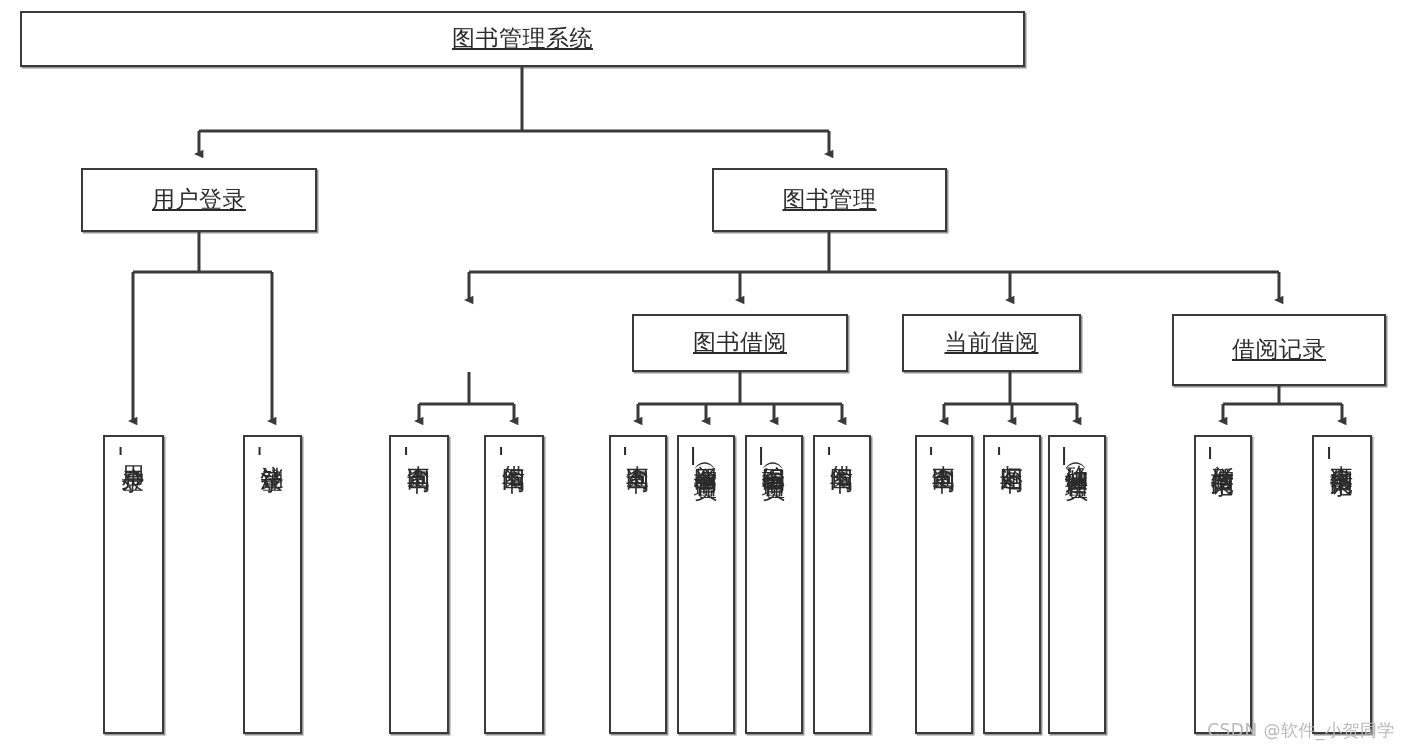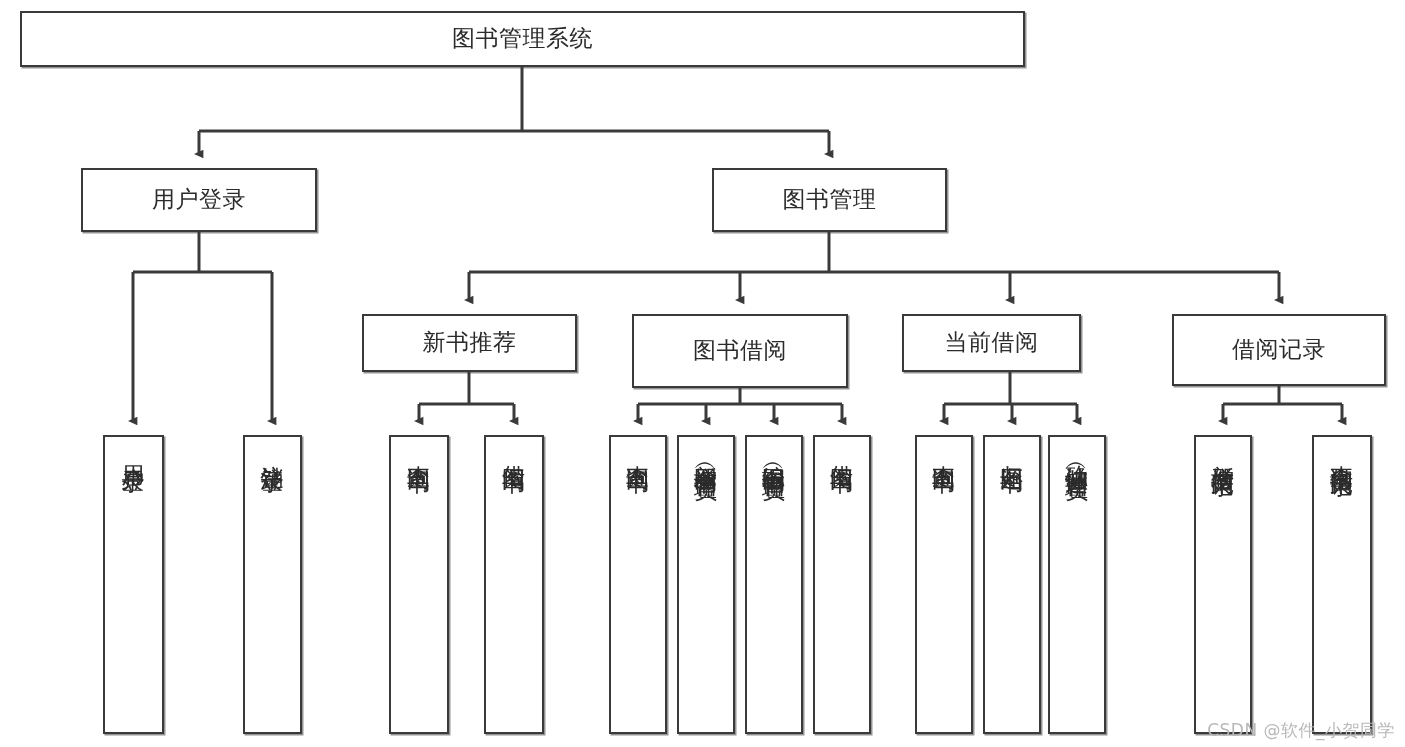--- a/index.html
+++ b/index.html
@@ -35,20 +35,21 @@
     align-items: center;
     justify-content: center;
     color: #2b2b2b;
   }
   .node .lbl {
     display: block;
     text-align: center;
     line-height: 1.12;
     letter-spacing: 0.5px;
     white-space: nowrap;
+    text-decoration: underline;
   }
   .node.h .lbl {
     font-size: 23px;
   }
   .node.v {
     align-items: flex-start;
     justify-content: center;
     padding-top: 10px;
   }
   .node.v .lbl {
@@ -130,24 +131,21 @@
     <span class="lbl">图书管理系统</span>
   </div>
 
   <div class="node h" style="left:81px;top:168px;width:236px;height:64px;">
     <span class="lbl">用户登录</span>
   </div>
   <div class="node h" style="left:712px;top:168px;width:235px;height:64px;">
     <span class="lbl">图书管理</span>
   </div>
 
-  <div class="node h" style="left:362px;top:314px;width:215px;height:58px;">
-    <span class="lbl">新书推荐</span>
-  </div>
-  <div class="node h" style="left:632px;top:314px;width:216px;height:74px;">
+  <div class="node h" style="left:632px;top:314px;width:216px;height:58px;">
     <span class="lbl">图书借阅</span>
   </div>
   <div class="node h" style="left:902px;top:314px;width:179px;height:58px;">
     <span class="lbl">当前借阅</span>
   </div>
   <div class="node h" style="left:1172px;top:314px;width:214px;height:72px;">
     <span class="lbl">借阅记录</span>
   </div>
 
   <div class="node v" style="left:103px;top:435px;width:61px;height:299px;">

